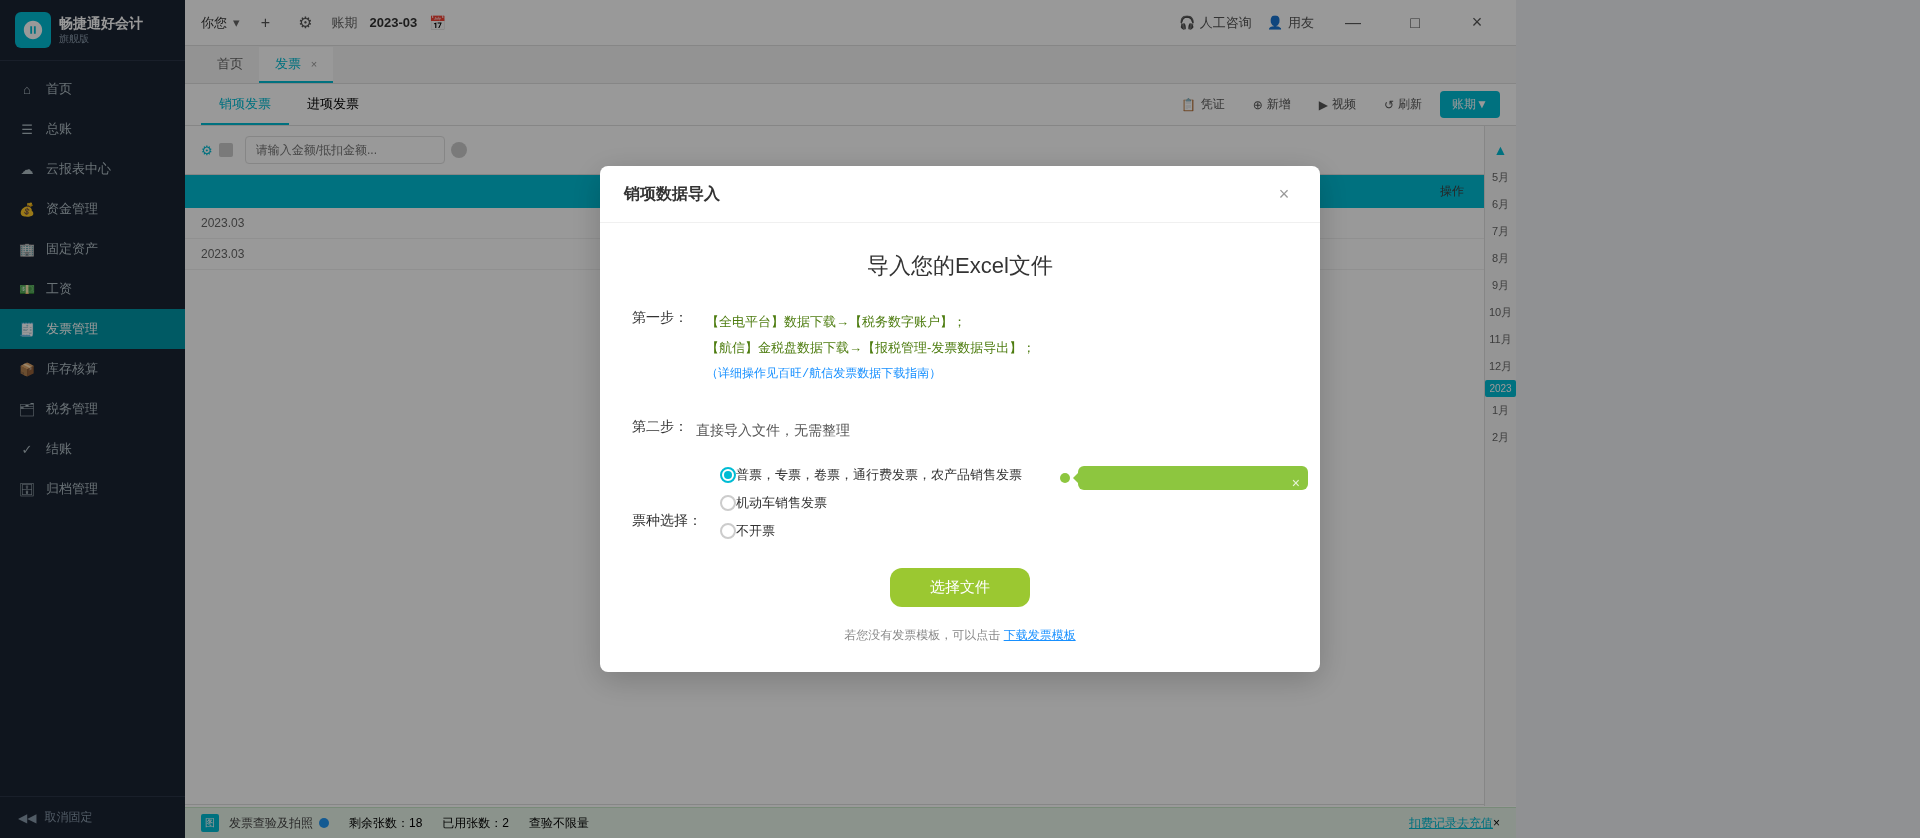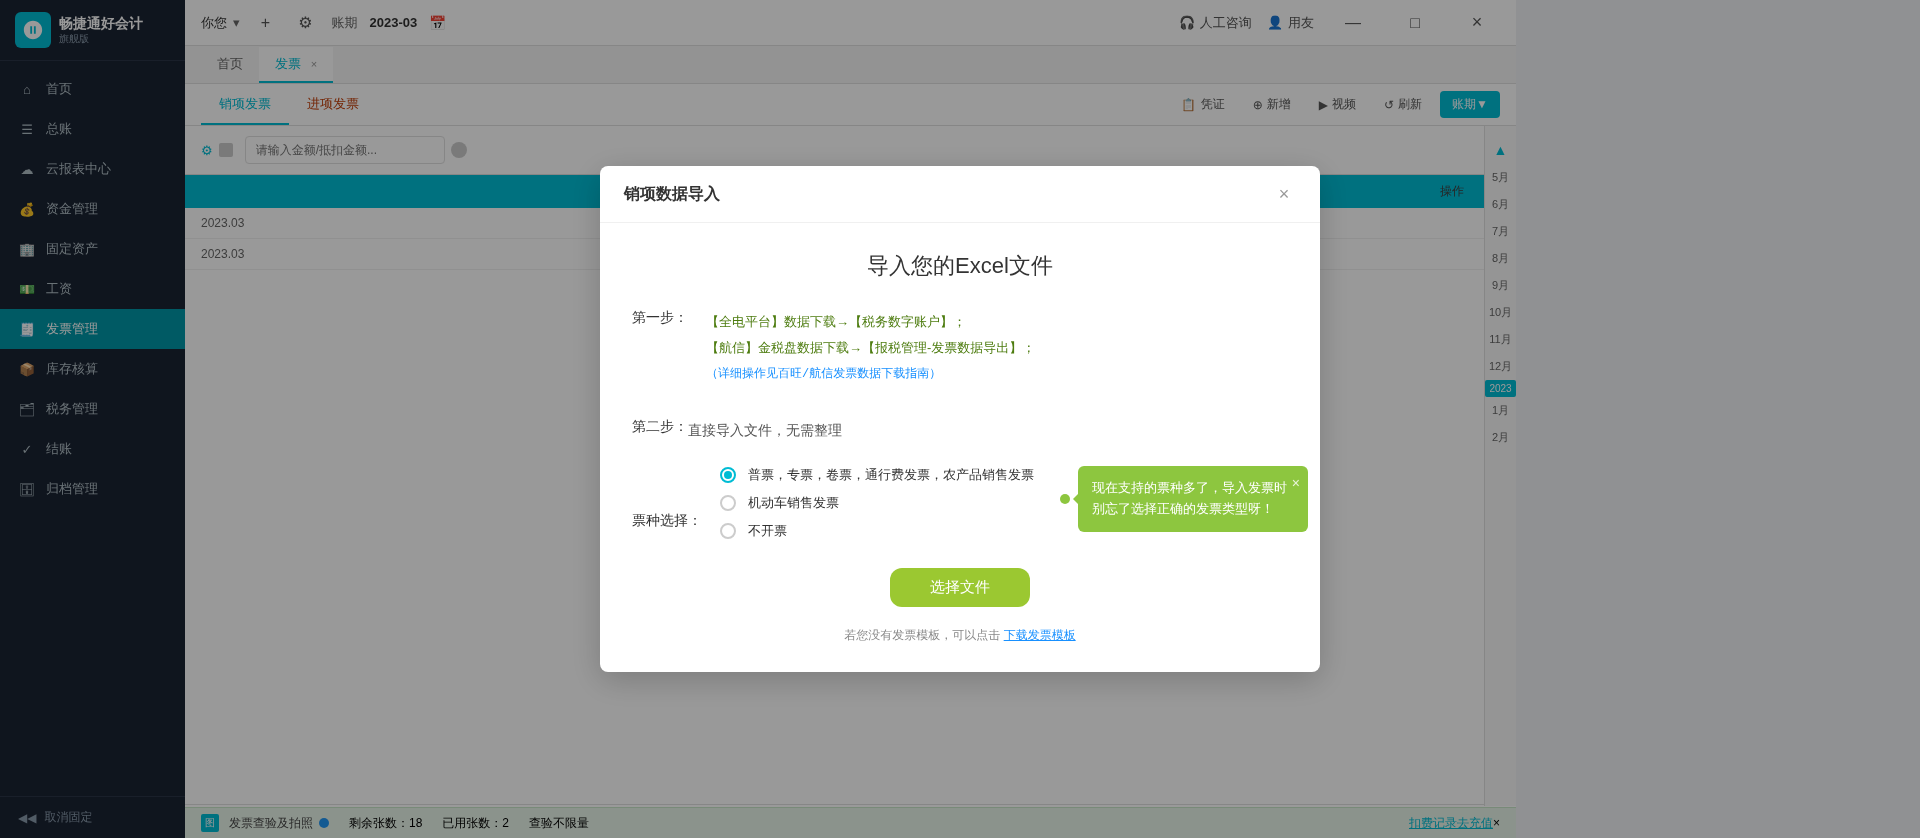--- a/index.html
+++ b/index.html
@@ -42,21 +42,21 @@
     .tab { padding: 8px 16px; cursor: pointer; color: #666; font-size: 13px; border-bottom: 2px solid transparent; }
     .tab.active { background: #fff; color: #00bcd4; border-bottom: 2px solid #00bcd4; font-weight: 500; }
     .tab-close { margin-left: 6px; color: #999; font-size: 11px; cursor: pointer; }
 
     
     .page-content { flex: 1; overflow: hidden; position: relative; }
     .invoice-page { background: #fff; height: 100%; display: flex; flex-direction: column; }
 
     
     .invoice-tabs { display: flex; align-items: center; padding: 0 16px; border-bottom: 1px solid #e0e0e0; height: 42px; flex-shrink: 0; }
-    .inv-tab { padding: 10px 18px; cursor: pointer; font-size: 13px; color: #c2410c; border-bottom: 2px solid transparent; }
+    .inv-tab { padding: 10px 18px; cursor: pointer; font-size: 13px; color: #000000; border-bottom: 2px solid transparent; }
     .inv-tab.active { color: #00bcd4; border-bottom: 2px solid #00bcd4; font-weight: 500; }
 
     
     .action-bar { display: flex; align-items: center; padding: 10px 16px; gap: 12px; border-bottom: 1px solid #e0e0e0; flex-shrink: 0; }
     .search-input { border: 1px solid #e0e0e0; border-radius: 4px; padding: 6px 10px; font-size: 12px; color: #999; width: 200px; outline: none; }
     .action-btn { display: flex; align-items: center; gap: 4px; padding: 5px 10px; font-size: 12px; color: #555; cursor: pointer; border-radius: 3px; }
     .action-btn.period-btn { background: #00bcd4; color: #fff; }
 
     
     .table-header { display: flex; align-items: center; padding: 8px 24px; background: #00bcd4; color: #404040; font-size: 12px; flex-shrink: 0; }
@@ -94,21 +94,21 @@
     .step-section { margin-bottom: 22px; }
     .step-label { font-size: 14px; color: #333; font-weight: 500; margin-bottom: 8px; }
     .step-content { padding-left: 10px; }
     .step-content .step-line { font-size: 13px; color: #4d7c0f; line-height: 2; }
     .step-content .step-link { color: #1890ff; cursor: pointer; font-size: 12px; }
 
     
     .radio-section { margin-bottom: 24px; }
     .radio-label-main { font-size: 14px; color: #333; font-weight: 500; margin-bottom: 10px; }
     .radio-group { display: flex; flex-direction: column; gap: 10px; padding-left: 10px; }
-    .radio-option { display: flex; align-items: center; gap: 12px; font-size: 13px; color: #333; cursor: pointer; }
+    .radio-option { display: flex; align-items: center; gap: 0; font-size: 13px; color: #333; cursor: pointer; }
     .radio-circle { width: 16px; height: 16px; border-radius: 50%; border: 2px solid #ccc; display: flex; align-items: center; justify-content: center; flex-shrink: 0; }
     .radio-circle.checked { border-color: #00bcd4; }
     .radio-circle.checked::after { content: ''; width: 8px; height: 8px; background: #00bcd4; border-radius: 50%; display: block; }
 
     
     .select-file-btn { display: block; margin: 0 auto 20px; padding: 10px 40px; background: #9bc831; color: #fff; border: none; border-radius: 12px; font-size: 15px; cursor: pointer; font-weight: 500; }
     .modal-footer-text { text-align: center; font-size: 12px; color: #888; }
     .modal-footer-link { color: #1890ff; cursor: pointer; text-decoration: underline; }
     .tooltip-close { position: absolute; top: 6px; right: 8px; cursor: pointer; font-size: 14px; color: rgba(255,255,255,0.8); }
     .win-btn { width: 46px; height: 46px; display: flex; align-items: center; justify-content: center; cursor: pointer; color: #555; font-size: 16px; }
@@ -336,21 +336,21 @@
             <div class="step-line">【全电平台】数据下载→【税务数字账户】；</div>
             <div class="step-line">【航信】金税盘数据下载→【报税管理-发票数据导出】；</div>
             <div style="margin-top:4px;font-family:Liberation Mono, monospace;">
               <span class="step-link">（详细操作见百旺/航信发票数据下载指南）</span>
             </div>
           </div>
         </div>
       </div>
 
       <div class="step-section">
-        <div style="display:flex;align-items:center;margin-top:36px;">
+        <div style="display:flex;gap:8px;align-items:center;margin-top:36px;">
           <span class="step-label">第二步：</span>
           <span style="font-size:14px;color:#555;">直接导入文件，无需整理</span>
         </div>
       </div>
 
       <div class="radio-section" style="position:relative;">
         <div style="display:flex;gap:8px;align-items:flex-end;">
           <span class="radio-label-main">票种选择：</span>
           <div class="radio-group">
             <div class="radio-option">
@@ -367,21 +367,20 @@
               <div class="radio-circle"></div>
               <span>不开票</span>
             </div>
           </div>
         </div>
 
         <div style="position:absolute;right:-20px;top:0;display:flex;align-items:center;">
           <div style="width:10px;height:10px;background:#8dc63f;border-radius:50%;margin-right:8px;"></div>
           <div style="background:#8dc63f;color:#fff;padding:12px 14px;border-radius:6px;font-size:13px;line-height:1.6;width:230px;position:relative;">
             <div class="tooltip-close" style="position:absolute;top:6px;right:8px;cursor:pointer;font-size:14px;color:rgba(255,255,255,0.8);">×</div>
-            <span>现在支持的票种多了，导入发票时别忘了选择正确的发票类型呀！</span>
             <div style="position:absolute;left:-10px;top:50%;transform:translateY(-50%);border:5px solid transparent;border-right-color:#8dc63f;"></div>
           </div>
         </div>
       </div>
 
       <div style="text-align:center;margin-top:28px;margin-bottom:16px;">
         <button class="select-file-btn">选择文件</button>
       </div>
 
       <div class="modal-footer-text">

